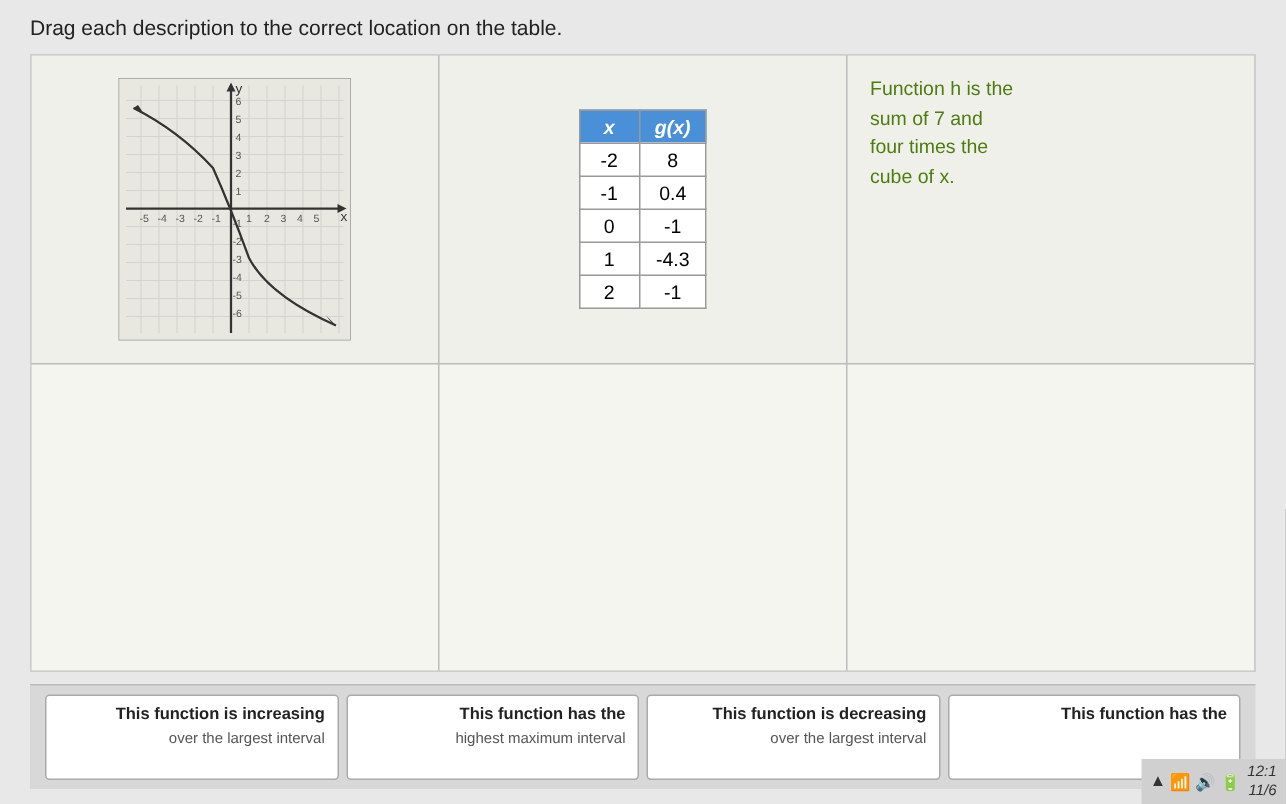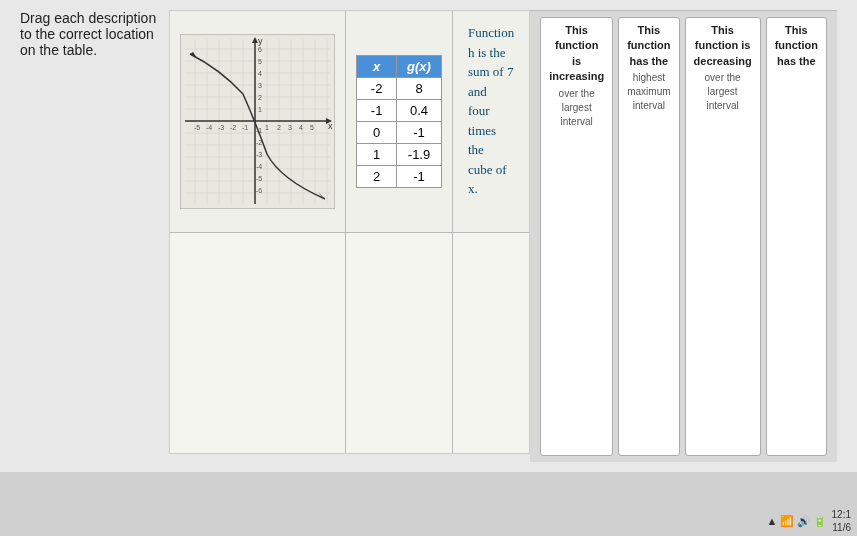--- a/index.html
+++ b/index.html
@@ -7,24 +7,24 @@
       width: 857px;
       height: 536px;
       background: #d0d0d0;
       font-family: Arial, sans-serif;
       font-size: 13px;
       overflow: hidden;
       position: relative;
     }
     .main-container {
       width: 857px;
-      height: 472px;
+      height: 536px;
       background: #e8e8e8;
       display: flex;
-      flex-direction: row;
+      flex-direction: column;
       padding: 10px 20px;
     }
     .instruction {
       font-size: 14px;
       color: #222;
       margin-bottom: 10px;
       font-weight: normal;
     }
     .table-area {
       background: #f5f5f0;
@@ -62,23 +62,22 @@
     
     .desc-cell {
       background: #f0f0eb;
       display: flex;
       align-items: flex-start;
       justify-content: flex-start;
       padding: 12px 15px;
     }
     .desc-text {
       font-size: 13px;
-      color: #0c4a6e;
+      color: #4d7c0f;
       line-height: 1.5;
-      font-family: Liberation Serif, serif;
     }
     
     .graph-svg {
       width: 155px;
       height: 175px;
     }
     
     .data-table {
       border-collapse: collapse;
     }
@@ -110,21 +109,21 @@
     }
     .drag-item {
       background: white;
       border: 1px solid #aaa;
       border-radius: 3px;
       padding: 5px 8px;
       font-size: 11px;
       color: #222;
       cursor: grab;
       flex: 1;
-      text-align: center;
+      text-align: right;
       line-height: 1.4;
     }
     .drag-item-title {
       font-weight: bold;
       font-size: 11px;
       margin-bottom: 2px;
     }
     .drag-item-sub {
       font-size: 10px;
       color: #555;
@@ -139,20 +138,21 @@
       gap: 4px;
       padding: 2px 6px;
       background: #d0d0d0;
       font-size: 11px;
       color: #333;
     }
     .taskbar-time {
       text-align: right;
       font-size: 10px;
       line-height: 1.3;
+      font-style: italic;
     }
     .taskbar-icons {
       display: flex;
       align-items: center;
       gap: 3px;
     }
   </style>
 </head>
 <body>
 
@@ -255,21 +255,21 @@
             <tr>
               <td>-1</td>
               <td>0.4</td>
             </tr>
             <tr>
               <td>0</td>
               <td>-1</td>
             </tr>
             <tr>
               <td>1</td>
-              <td>-1.9</td>
+              <td>-4.3</td>
             </tr>
             <tr>
               <td>2</td>
               <td>-1</td>
             </tr>
           </tbody>
       </table>
     </div>
 
     <div class="cell desc-cell">

